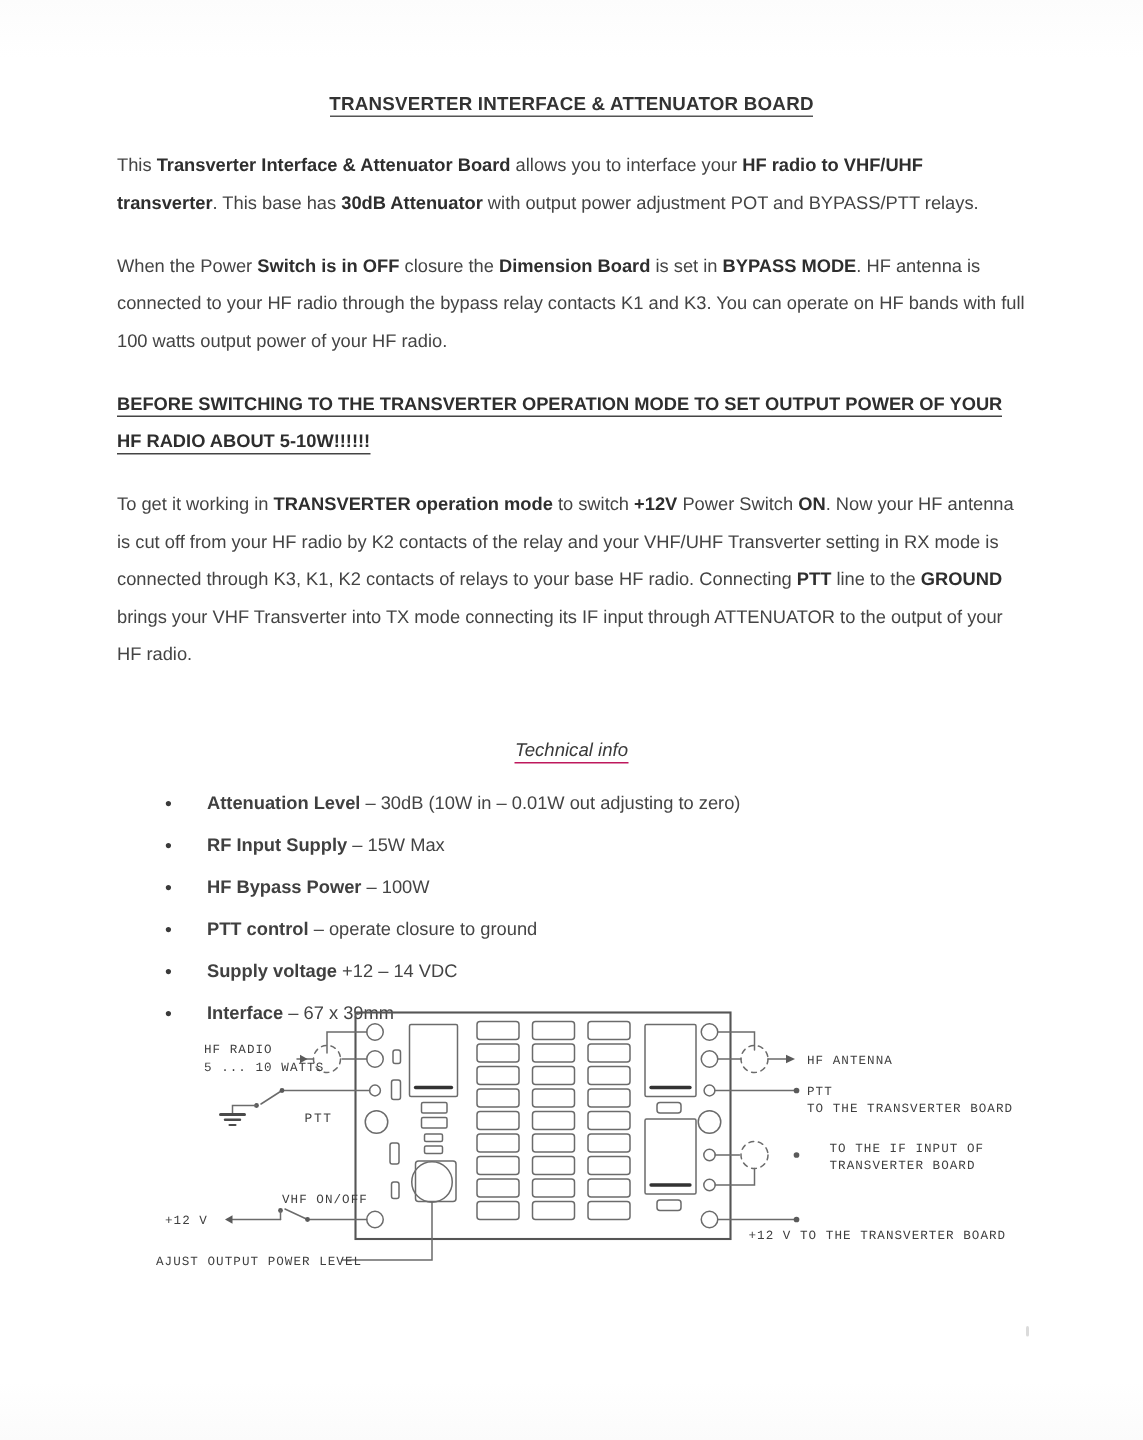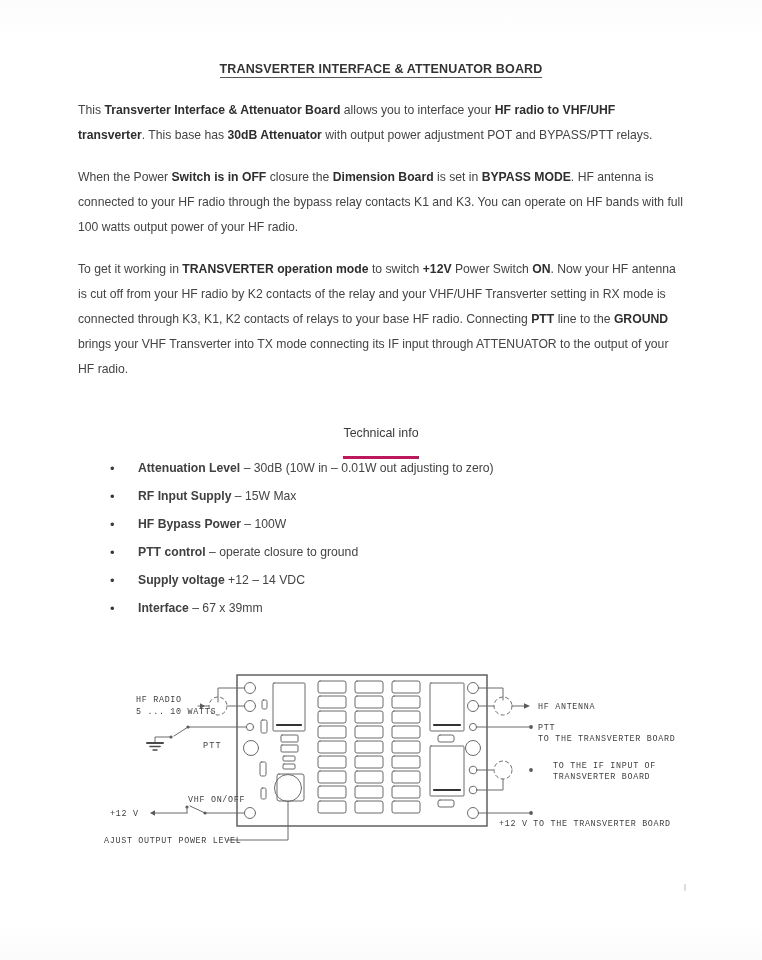--- a/index.html
+++ b/index.html
@@ -60,21 +60,21 @@
     box-decoration-break:clone;
     -webkit-box-decoration-break:clone;
   }
   h2.tech-title{
     font-size:12.4px;
     font-weight:normal;
     text-align:center;
     margin:44px 0 18px 0;
     color:#3a3a3a;
   }
-  h2.tech-title span{ border-bottom:3px solid #be185d; padding-bottom:16px;}
+  h2.tech-title span{ border-bottom:1px solid #be185d; padding-bottom:1px;font-style:italic;}
   ul.spec-list{
     list-style:none;
     margin:0;padding:0 0 0 32px;
   }
   ul.spec-list li{
     font-size:12.2px;
     line-height:21.5px;
     margin-bottom:6.5px;
     color:#444;
     position:relative;
@@ -107,20 +107,23 @@
   <div class="content">
 
     <h1 class="doc-title">
       <span>TRANSVERTER INTERFACE &amp; ATTENUATOR BOARD</span>
     </h1>
 
     <p class="para"><span>This </span><b>Transverter Interface &amp; Attenuator Board</b><span> allows you to interface your </span><b>HF radio to VHF/UHF transverter</b><span>. This base has </span><b>30dB Attenuator</b><span> with output power adjustment POT and BYPASS/PTT relays.</span></p>
 
     <p class="para"><span>When the Power </span><b>Switch is in OFF</b><span> closure the </span><b>Dimension Board</b><span> is set in </span><b>BYPASS MODE</b><span>. HF antenna is connected to your HF radio through the bypass relay contacts K1 and K3. You can operate on HF bands with full 100 watts output power of your HF radio.</span></p>
 
+    <div class="warning">
+      <span>BEFORE SWITCHING TO THE TRANSVERTER OPERATION MODE TO SET OUTPUT POWER OF YOUR HF RADIO ABOUT 5-10W!!!!!!</span>
+    </div>
 
     <p class="para"><span>To get it working in </span><b>TRANSVERTER operation mode</b><span> to switch </span><b>+12V</b><span> Power Switch </span><b>ON</b><span>.  Now your HF antenna is cut off from your HF radio by K2 contacts of the relay and your VHF/UHF Transverter setting in RX mode is connected through K3, K1, K2 contacts of relays to your base HF radio. Connecting </span><b>PTT</b><span> line to the </span><b>GROUND</b><span> brings your VHF Transverter into TX mode connecting its IF input through ATTENUATOR to the output of your HF radio.</span></p>
 
     <h2 class="tech-title">
       <span>Technical info</span>
     </h2>
 
     <ul class="spec-list">
         <li><span class="bullet">•</span><b>Attenuation Level</b><span> – 30dB (10W in – 0.01W out adjusting to zero)</span></li>
         <li><span class="bullet">•</span><b>RF Input Supply</b><span> – 15W Max</span></li>

